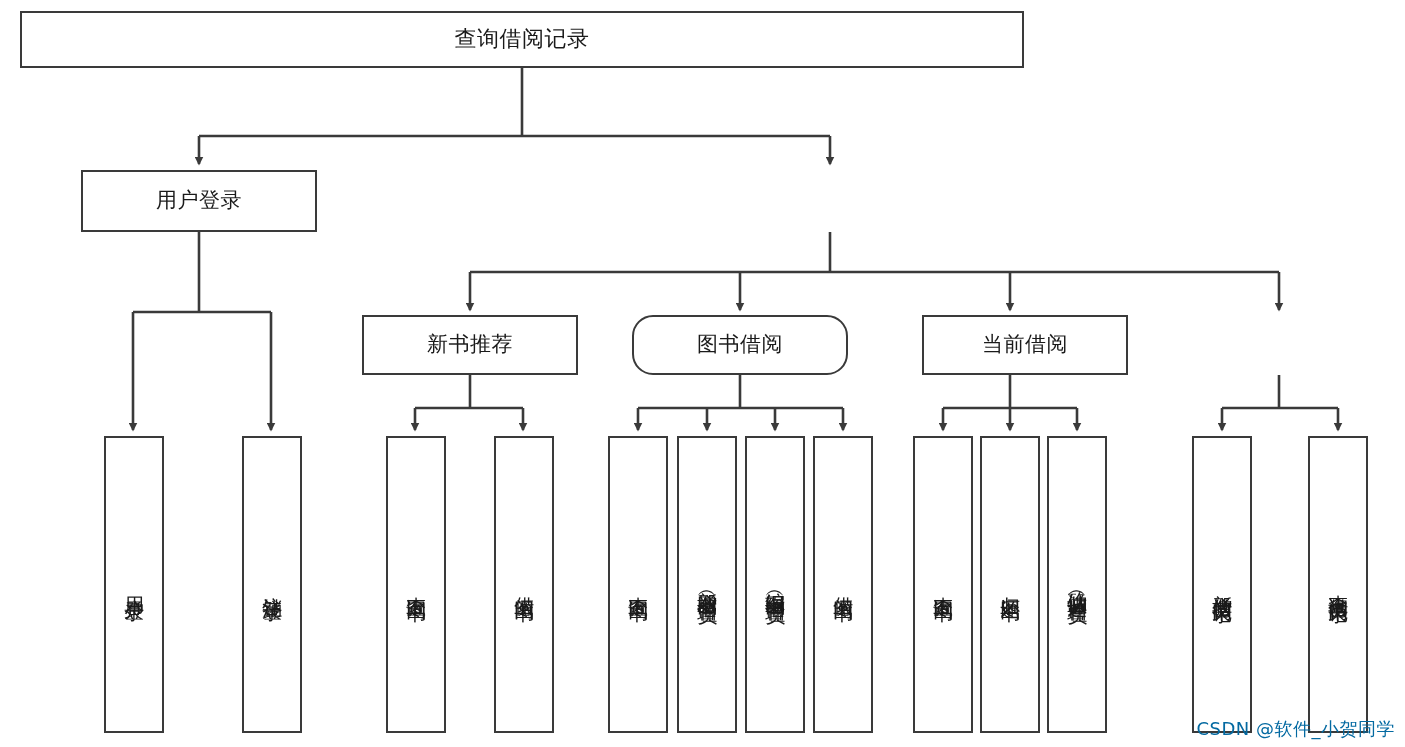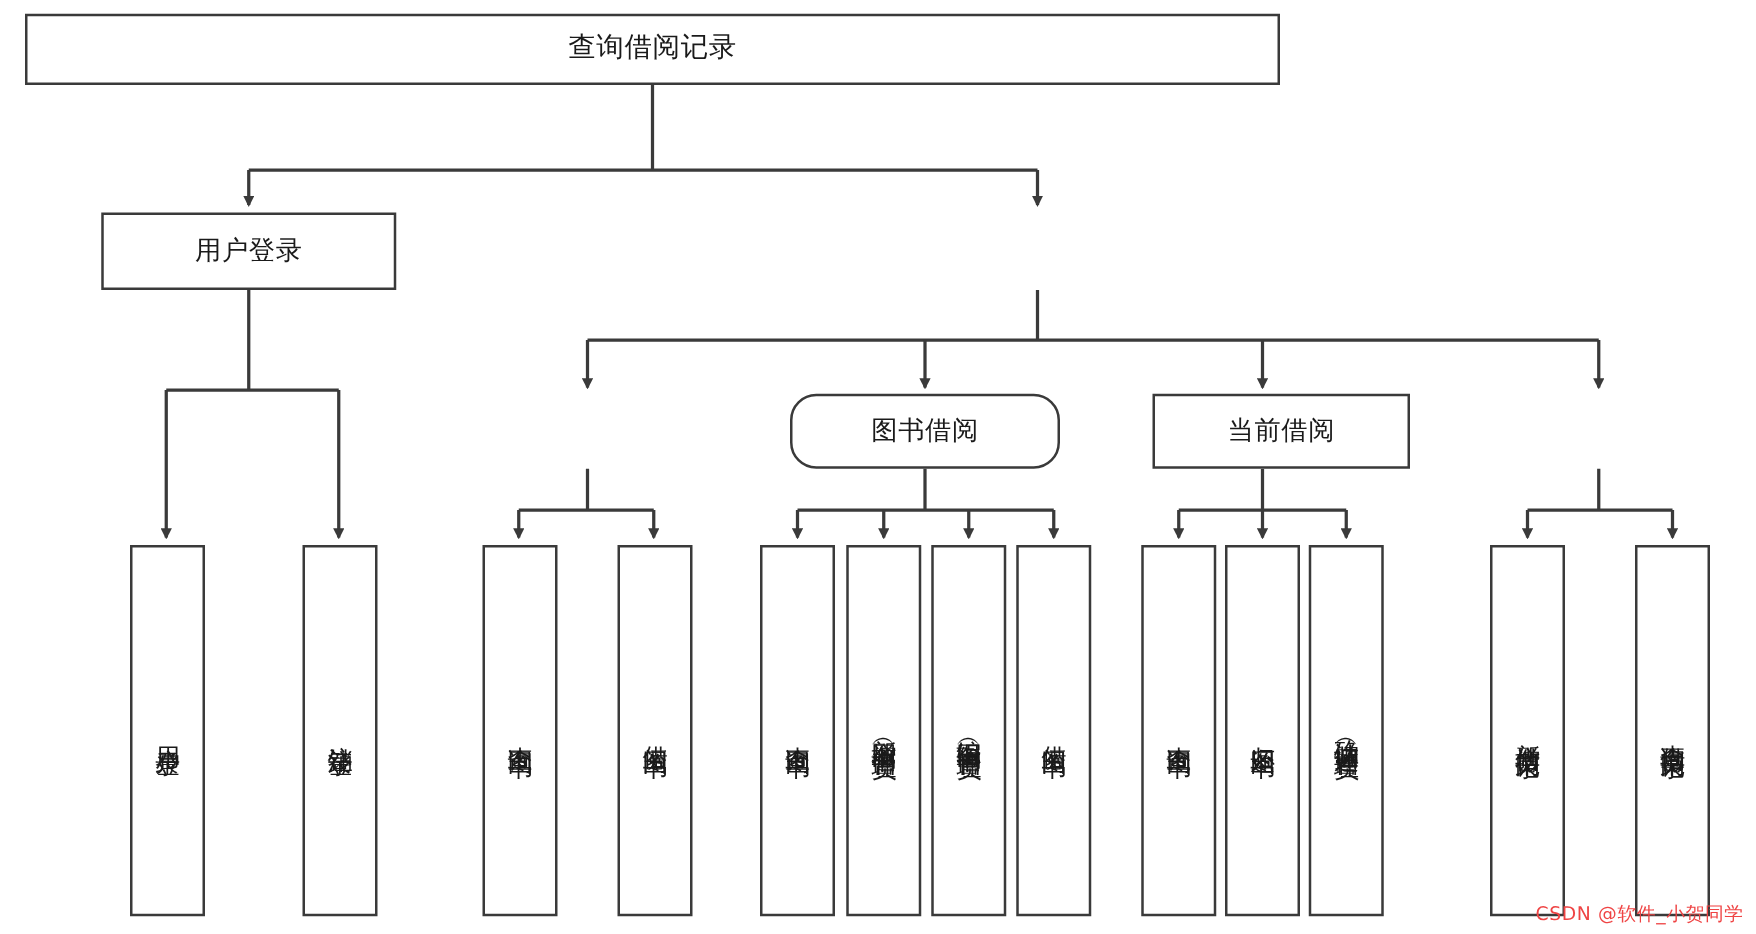--- a/index.html
+++ b/index.html
@@ -55,22 +55,22 @@
     font-size: 20px;
     line-height: 1.18;
     letter-spacing: 2px;
     white-space: nowrap;
     color: #1a1a1a;
   }
   .watermark {
     position: absolute;
     right: 10px;
     bottom: 6px;
-    font-size: 15px;
-    color: #ef4444;
+    font-size: 18px;
+    color: #0369a1;
     letter-spacing: 0.5px;
     white-space: nowrap;
   }
 </style>
 </head>
 <body>
 
 <div id="canvas">
 
   <svg class="connectors" viewBox="0 0 1405 747">
@@ -124,20 +124,23 @@
   </svg>
 
   <div class="node horiz root" style="left:20px; top:11px; width:1004px; height:57px;">
     <span>查询借阅记录</span>
   </div>
 
   <div class="node horiz" style="left:81px; top:170px; width:236px; height:62px;">
     <span>用户登录</span>
   </div>
 
+  <div class="node horiz" style="left:362px; top:315px; width:216px; height:60px;">
+    <span>新书推荐</span>
+  </div>
   <div class="node horiz" style="left:632px; top:315px; width:216px; height:60px;border-radius:21px;">
     <span>图书借阅</span>
   </div>
   <div class="node horiz" style="left:922px; top:315px; width:206px; height:60px;justify-content:center;">
     <span>当前借阅</span>
   </div>
 
   <div class="node leaf" style="left:104px; top:436px; width:60px; height:297px;">
     <span class="vtext">用户登录</span>
   </div>

